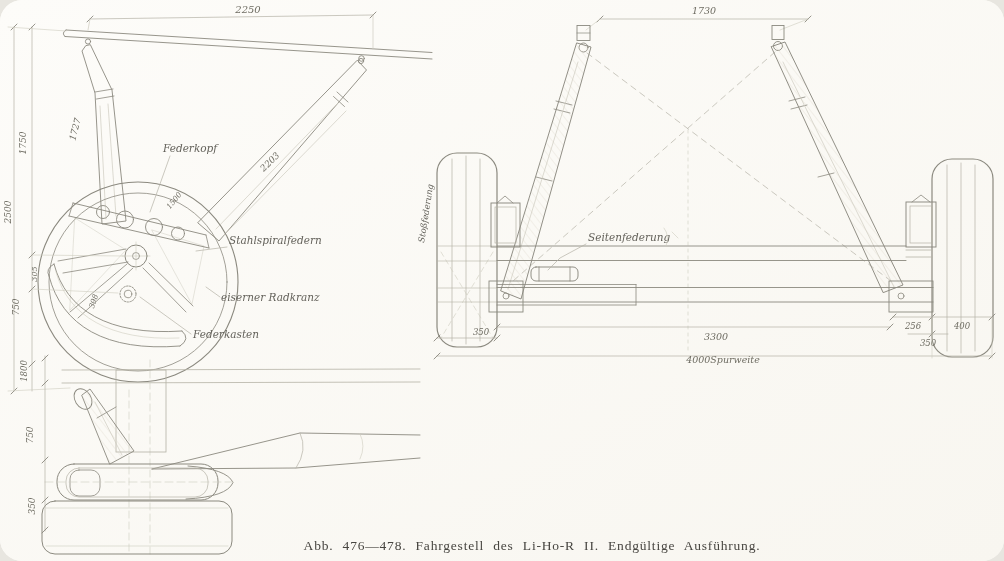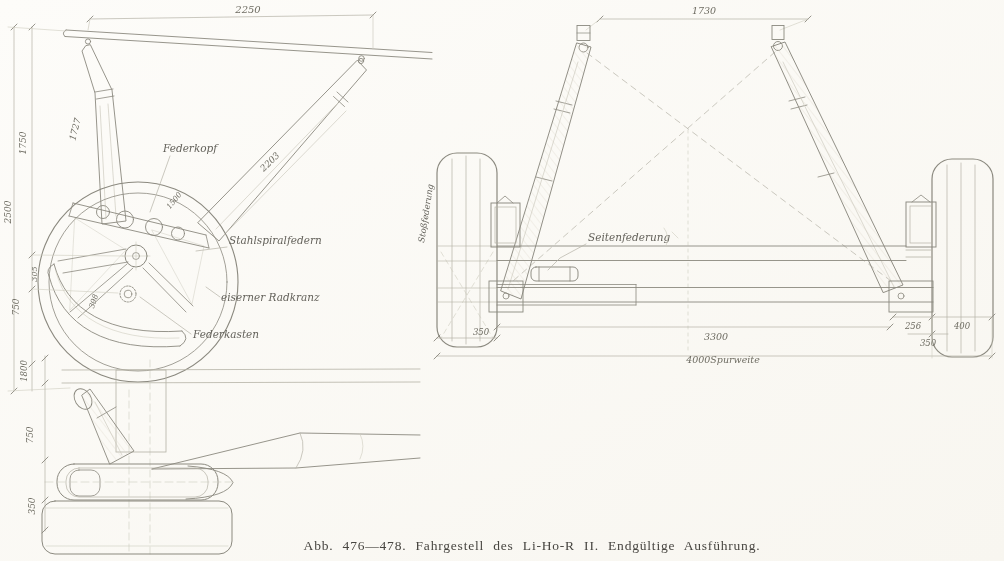--- a/index.html
+++ b/index.html
@@ -1,19 +1,20 @@
 <!DOCTYPE html>
 <html><head>
 <meta charset="utf-8">
 <style>
   html,body{margin:0;padding:0;background:#e8e6e0;}
   .page{
     position:relative;width:1004px;height:561px;overflow:hidden;
     background:#fcfbf7;
     font-family:"DejaVu Serif","Liberation Serif",serif;
+    border-radius:22px;
   }
   svg{position:absolute;inset:0;display:block;}
   text{user-select:none;}
   .dim{font-style:italic;fill:#6e6c62;font-family:"DejaVu Serif",serif;}
   .lbl{font-style:italic;fill:#63615a;font-family:"DejaVu Serif",serif;}
   .caption{fill:#474540;font-family:"Liberation Serif","DejaVu Serif",serif;
            letter-spacing:.8px;word-spacing:5px;}
   .ink{stroke:#8b897f;fill:none;}
   .faint{stroke:#b5b2a6;fill:none;}
   .vfaint{stroke:#cfccc0;fill:none;}

